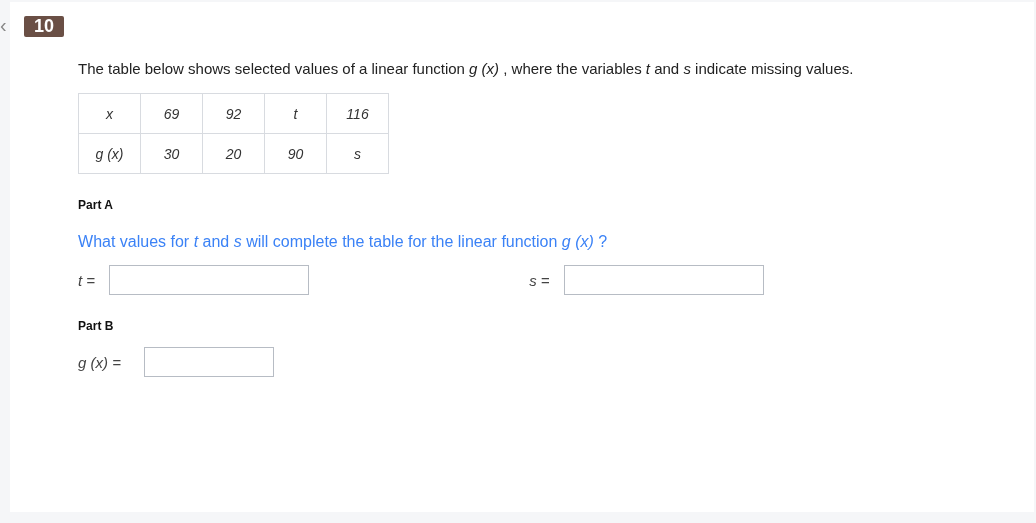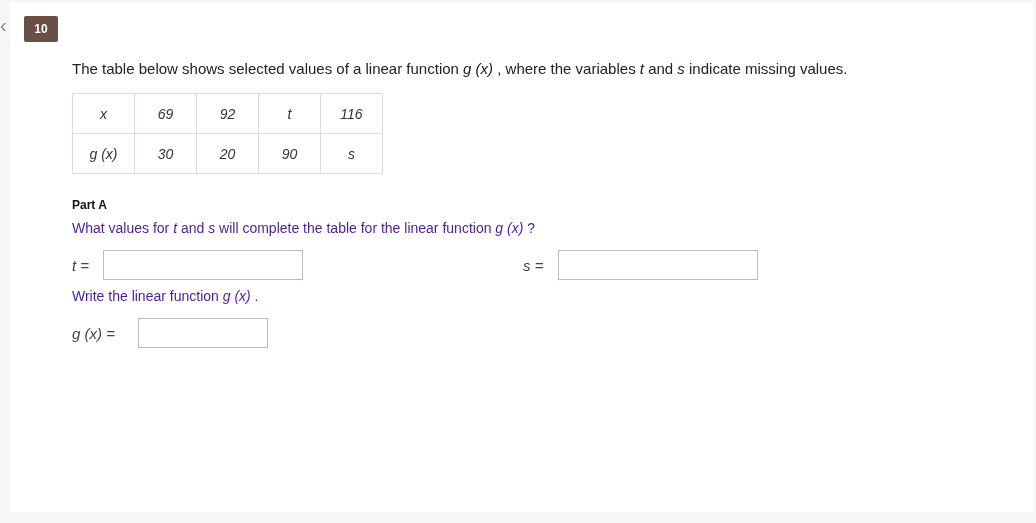--- a/index.html
+++ b/index.html
@@ -27,22 +27,22 @@
     }
     .question-row {
       display: flex;
       align-items: flex-start;
       gap: 14px;
     }
     .qnum {
       background: #6a4f45;
       color: #fff;
       font-weight: bold;
-      font-size: 12px;
-      padding: 6px 10px;
+      font-size: 18px;
+      padding: 0 10px;
       min-width: 34px;
       text-align: center;
       border-radius: 2px;
       flex-shrink: 0;
     }
     .qbody {
       flex: 1;
       color: #222;
     }
     .prompt {
@@ -65,23 +65,23 @@
       font-style: italic;
     }
     .data-table td.hdr { font-style: italic; color:#333;}
     .part-label {
       font-weight: bold;
       font-size: 12px;
       margin-top: 24px;
       color: #111;
     }
     .part-q {
-      font-size: 14px;
-      margin-top: 8px;
-      color: #4c1d95;
+      font-size: 16px;
+      margin-top: 21px;
+      color: #3b82f6;
     }
     .inputs-row {
       display: flex;
       align-items: center;
       gap: 10px;
       margin-top: 14px;
     }
     .var-label {
       font-style: italic;
       font-size: 15px;
@@ -151,23 +151,21 @@
       </div>
 
       <div class="inputs-row">
         <span class="var-label">t =</span>
         <input class="answer-box" type="text" value="" style="">
         <div class="spacer"></div>
         <span class="var-label">s =</span>
         <input class="answer-box" type="text" value="" style="">
       </div>
 
-      <div class="part-q">
-        <span>Write the linear function </span><span class="ital">g (x)</span><span> .</span>
-      </div>
+      <div class="part-label">Part B</div>
 
       <div class="gx-row">
         <span class="var-label">g (x) =</span>
         <input class="gx-box" type="text" value="" style="">
       </div>
 
     </div>
   </div>
 </div>
 

